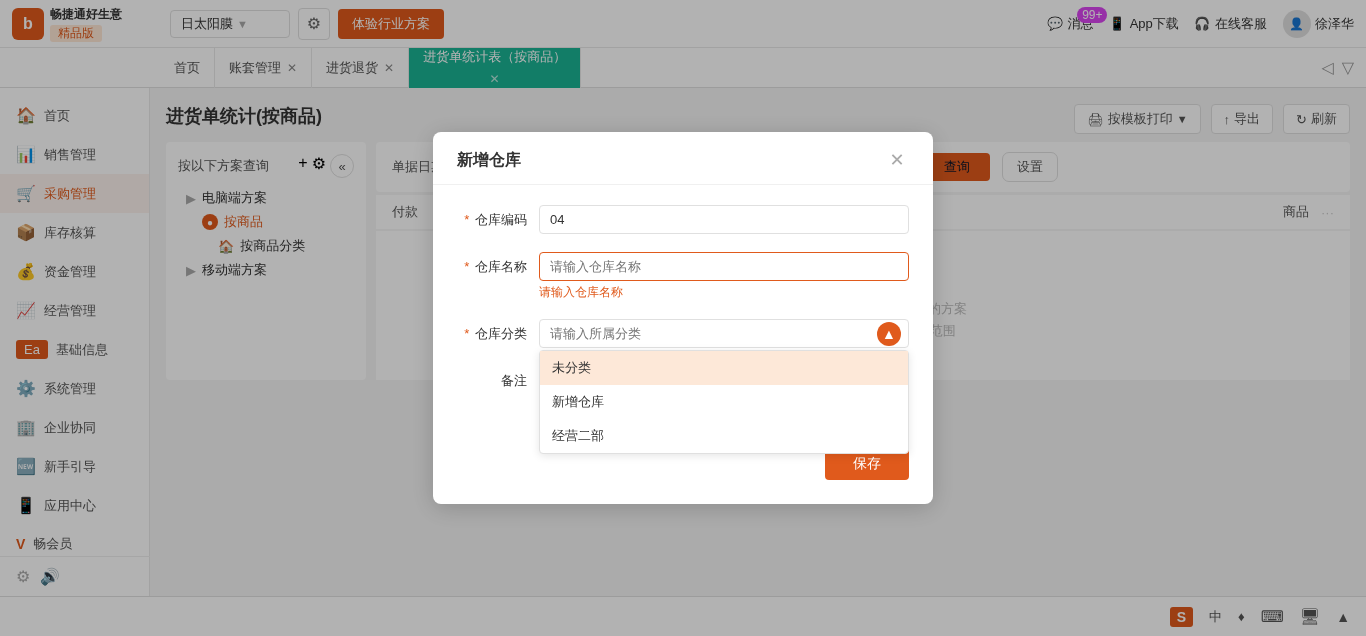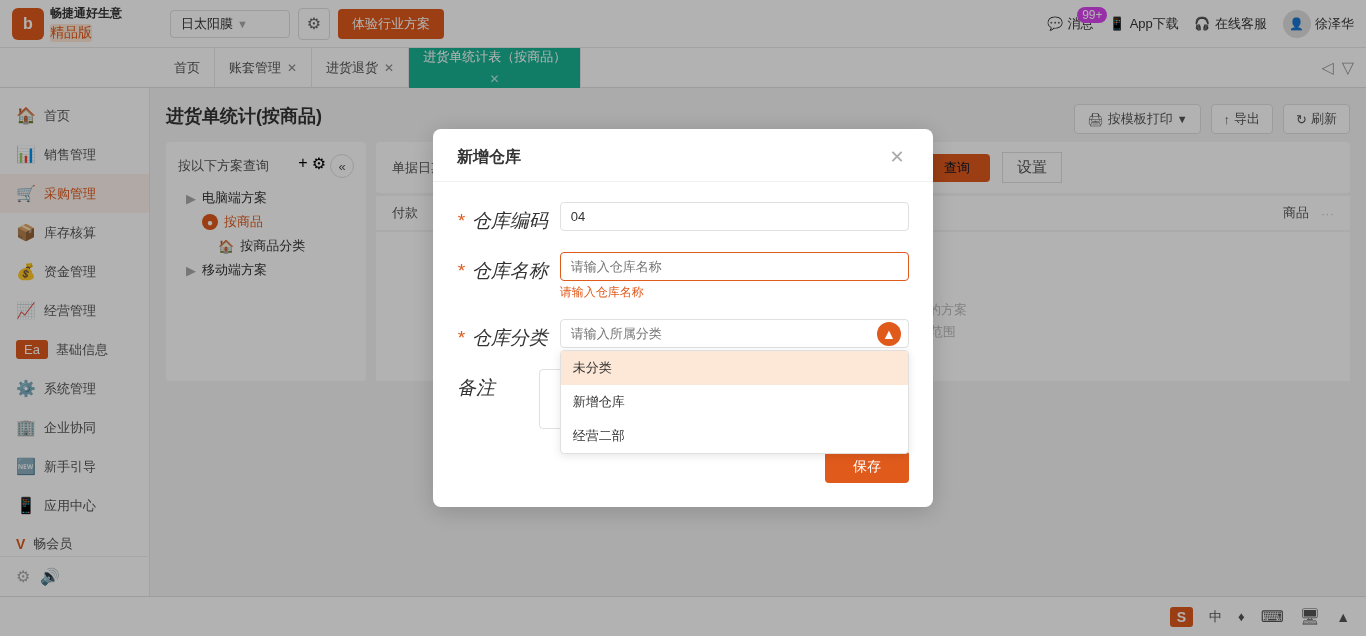--- a/index.html
+++ b/index.html
@@ -144,22 +144,22 @@
     .field-select {
       border: 1px solid #e0e0e0; border-radius: 4px;
       padding: 4px 8px; font-size: 13px; height: 30px;
       min-width: 100px;
     }
     .query-btn {
       background: #e05a1c; color: #0f172a; border: none; border-radius: 4px;
       padding: 5px 20px; font-size: 13px; cursor: pointer;
     }
     .settings-btn {
-      background: #fff; color: #555; border: 1px solid #e0e0e0; border-radius: 0;
-      padding: 5px 14px; font-size: 15px; cursor: pointer;
+      background: #fff; color: #555; border: 1px solid #e0e0e0; border-radius: 7px;
+      padding: 5px 14px; font-size: 13px; cursor: pointer;
     }
 
     
     .topright-btns {
       position: absolute; top: 16px; right: 16px;
       display: flex; gap: 10px; align-items: center;
     }
     .print-btn {
       background: #fff; color: #555; border: 1px solid #e0e0e0; border-radius: 4px;
       padding: 5px 12px; font-size: 13px; cursor: pointer;
@@ -203,22 +203,22 @@
     .modal-close {
       font-size: 18px; color: #aaa; cursor: pointer;
       width: 24px; height: 24px; display: flex; align-items: center; justify-content: center;
     }
     .modal-body { padding: 20px 24px 0 24px; }
     .form-row {
       display: flex; align-items: flex-start;
       margin-bottom: 18px; gap: 12px;
     }
     .form-label {
-      font-size: 19px; color: #333; min-width: 70px;
-      padding-top: 6px;  font-style: italic;
+      font-size: 13px; color: #333; min-width: 70px;
+      padding-top: 6px; text-align: right;
     }
     .required { color: #e05a1c; margin-right: 2px; }
     .form-field { flex: 1; position: relative; }
     .form-input {
       width: 100%; border: 1px solid #e0e0e0; border-radius: 4px;
       padding: 6px 10px; font-size: 13px; color: #333; outline: none;
     }
     .form-input.error { border-color: #e05a1c; }
     .error-msg { color: #e05a1c; font-size: 12px; margin-top: 3px; }
     .form-input-with-toggle {
@@ -284,21 +284,21 @@
 </head>
 <body>
 
 <div class="topbar">
   <div class="logo-area">
     <div class="logo-icon">
       <span>b</span>
     </div>
     <div>
       <div style="font-size:12px;color:#333;font-weight:bold;">畅捷通好生意</div>
-      <div style="font-size:14px;color:#e05a1c;background:#ffe8d6;border-radius:3px;padding:0 0;display:inline-block;margin-top:2px;">精品版</div>
+      <div style="font-size:12px;color:#e05a1c;background:#ffe8d6;border-radius:3px;padding:0 8px;display:inline-block;margin-top:2px;">精品版</div>
     </div>
   </div>
   <div class="topbar-center">
     <div class="store-selector">
       <span>日太阳膜</span>
       <span style="color:#aaa;font-size:11px;">▼</span>
     </div>
     <div class="gear-btn">⚙</div>
     <button class="trial-btn">体验行业方案</button>
   </div>

